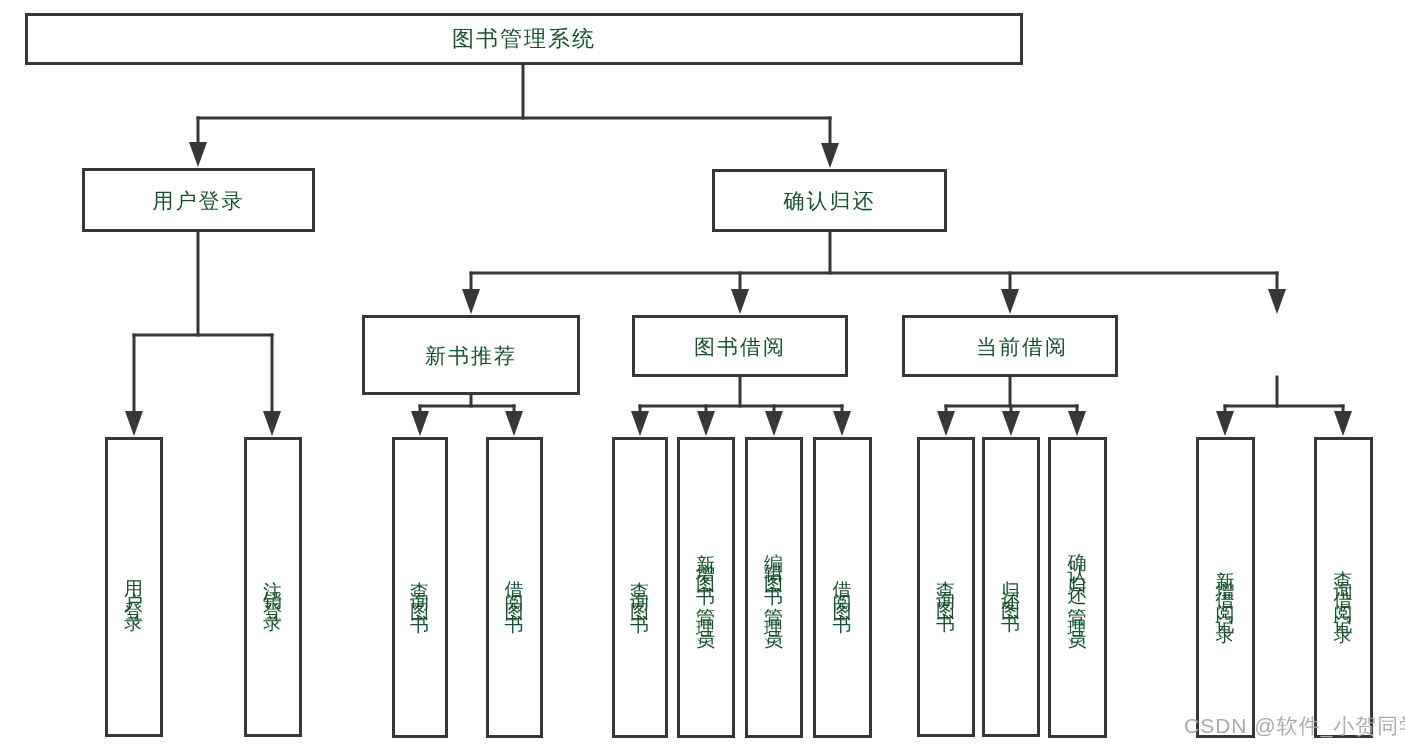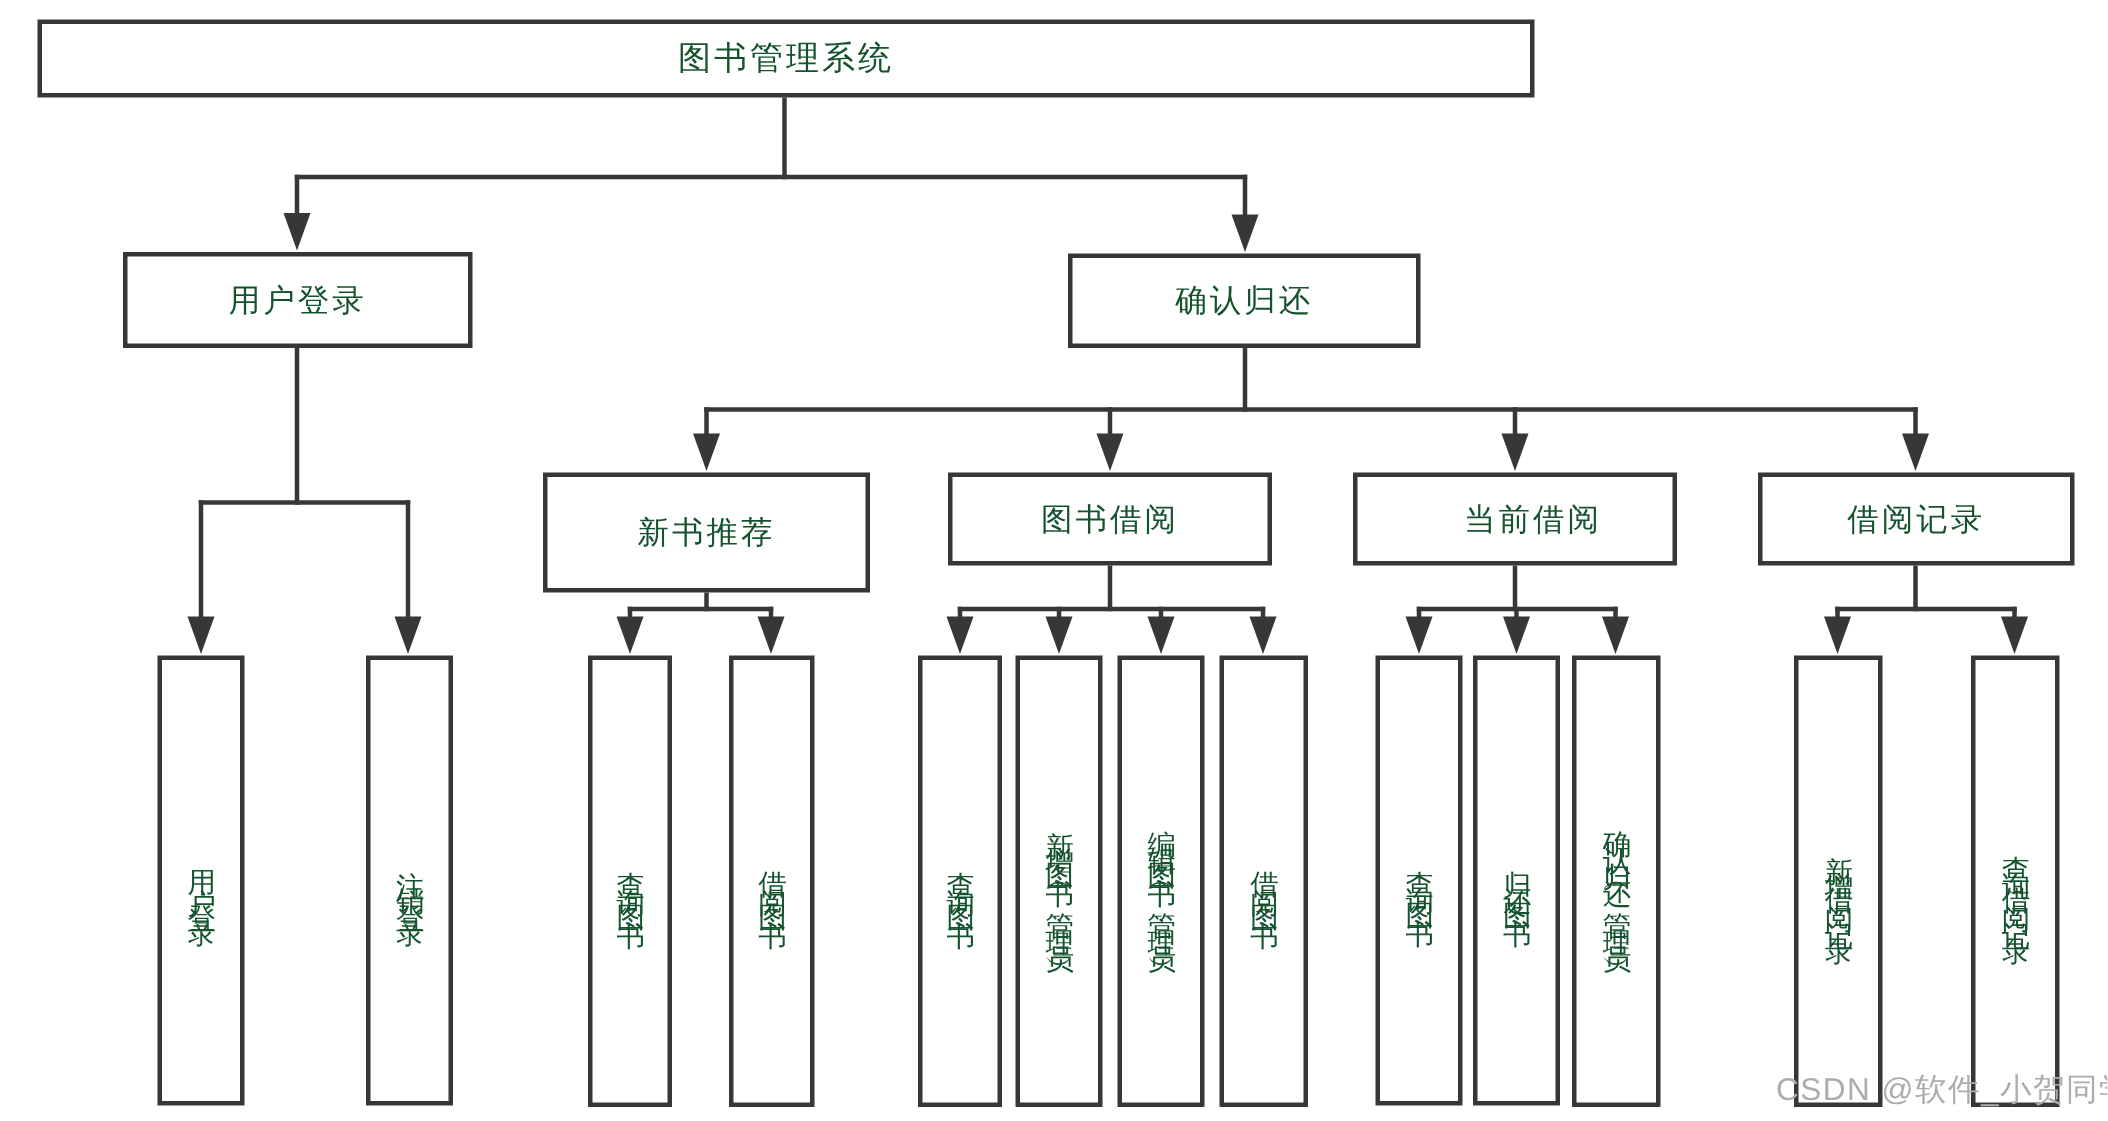--- a/index.html
+++ b/index.html
@@ -151,23 +151,20 @@
 
   <div class="box" style="left:362px; top:315px; width:218px; height:80px;">
     <span class="hlabel">新书推荐</span>
   </div>
   <div class="box" style="left:632px; top:315px; width:216px; height:62px;">
     <span class="hlabel">图书借阅</span>
   </div>
   <div class="box" style="left:902px; top:315px; width:216px; height:62px;padding-left:24px;">
     <span class="hlabel">当前借阅</span>
   </div>
-  <div class="box" style="left:1172px; top:315px; width:211px; height:62px;">
-    <span class="hlabel">借阅记录</span>
-  </div>
 
   <div class="box" style="left:105px; top:437px; width:58px; height:300px;">
     <span class="vlabel">用户登录</span>
   </div>
   <div class="box" style="left:244px; top:437px; width:58px; height:300px;">
     <span class="vlabel">注销登录</span>
   </div>
 
   <div class="box" style="left:392px; top:437px; width:56px; height:301px;">
     <span class="vlabel">查询图书</span>

